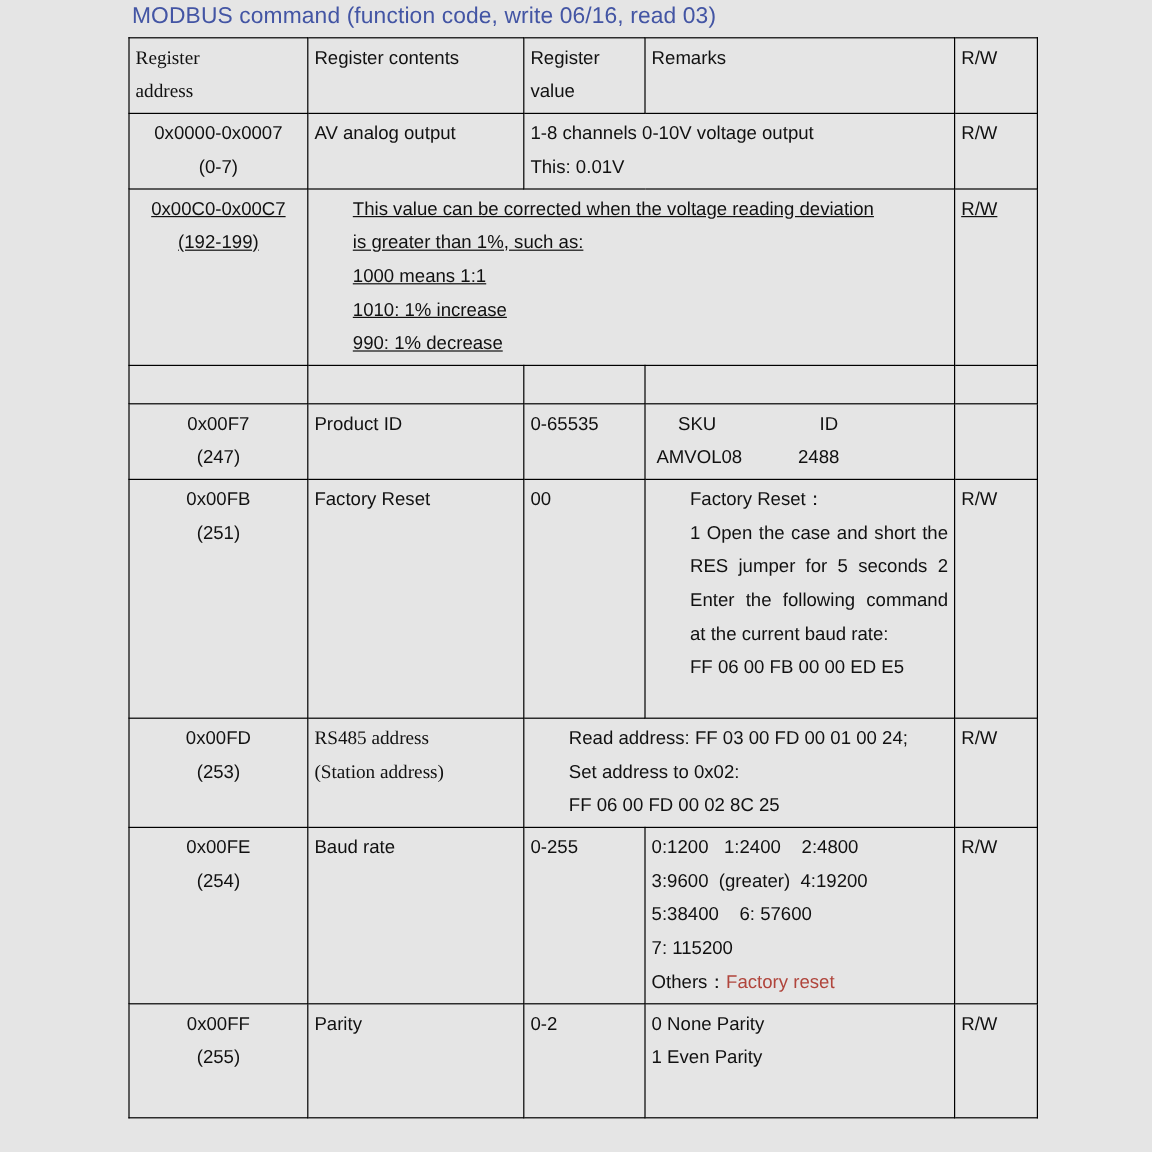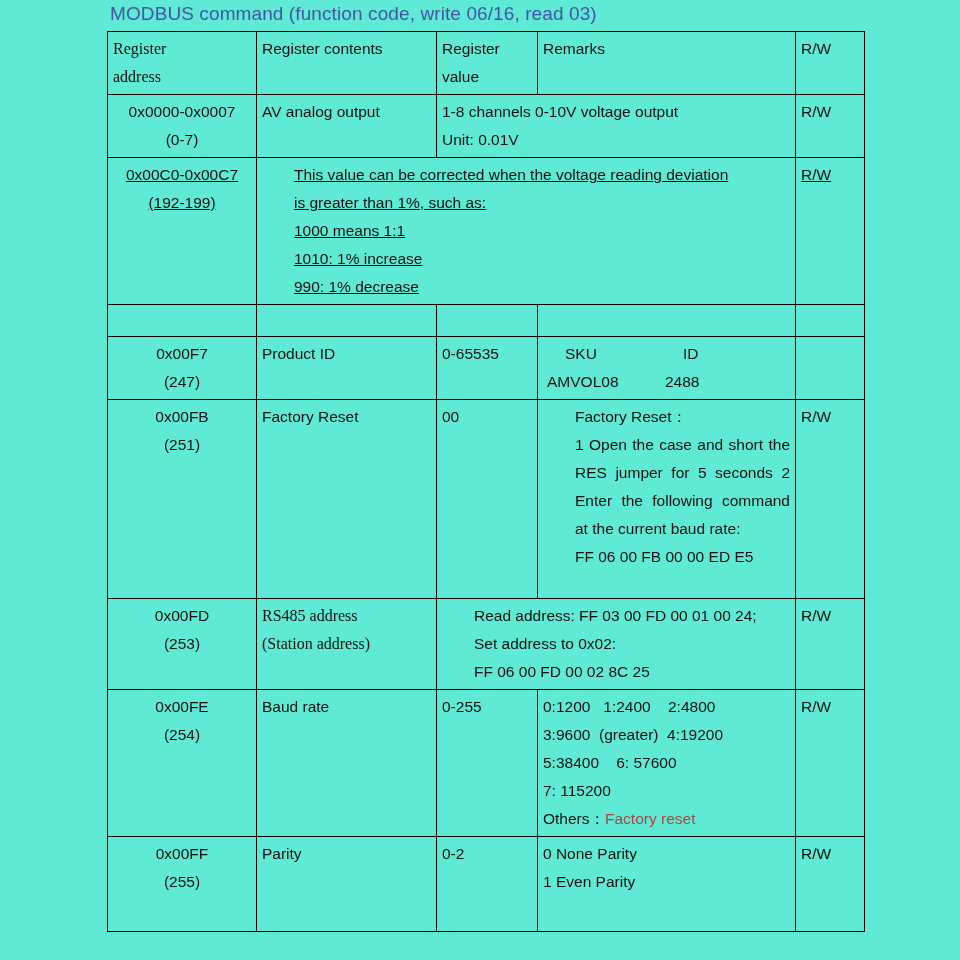--- a/index.html
+++ b/index.html
@@ -11,21 +11,21 @@
     overflow: hidden;
   }
   body {
     font-family: "Liberation Sans", sans-serif;
     color: #000000;
   }
   #page {
     position: relative;
     width: 960px;
     height: 960px;
-    background: #5eead4;
+    background: #e5e5e5;
   }
   #doc-title {
     position: absolute;
     left: 110px;
     top: 2px;
     font-family: "Liberation Sans", sans-serif;
     font-size: 19px;
     line-height: 24px;
     color: #4355a4;
     white-space: nowrap;
@@ -125,21 +125,21 @@
       <tr>
         <td class="r-0000 cell-center">
           <span class="addr-line">0x0000-0x0007</span>
           <span class="addr-line">(0-7)</span>
         </td>
         <td class="r-0000 cell-left">
           <span class="line">AV analog output</span>
         </td>
         <td class="r-0000 cell-left" colspan="2">
           <span class="line">1-8 channels 0-10V voltage output</span>
-          <span class="line">Unit: 0.01V</span>
+          <span class="line">This: 0.01V</span>
         </td>
         <td class="r-0000 cell-left">
           <span class="line">R/W</span>
         </td>
       </tr>
 
       <tr>
         <td class="r-00c0 cell-center">
           <span class="addr-line">0x00C0-0x00C7</span>
           <span class="addr-line">(192-199)</span>

